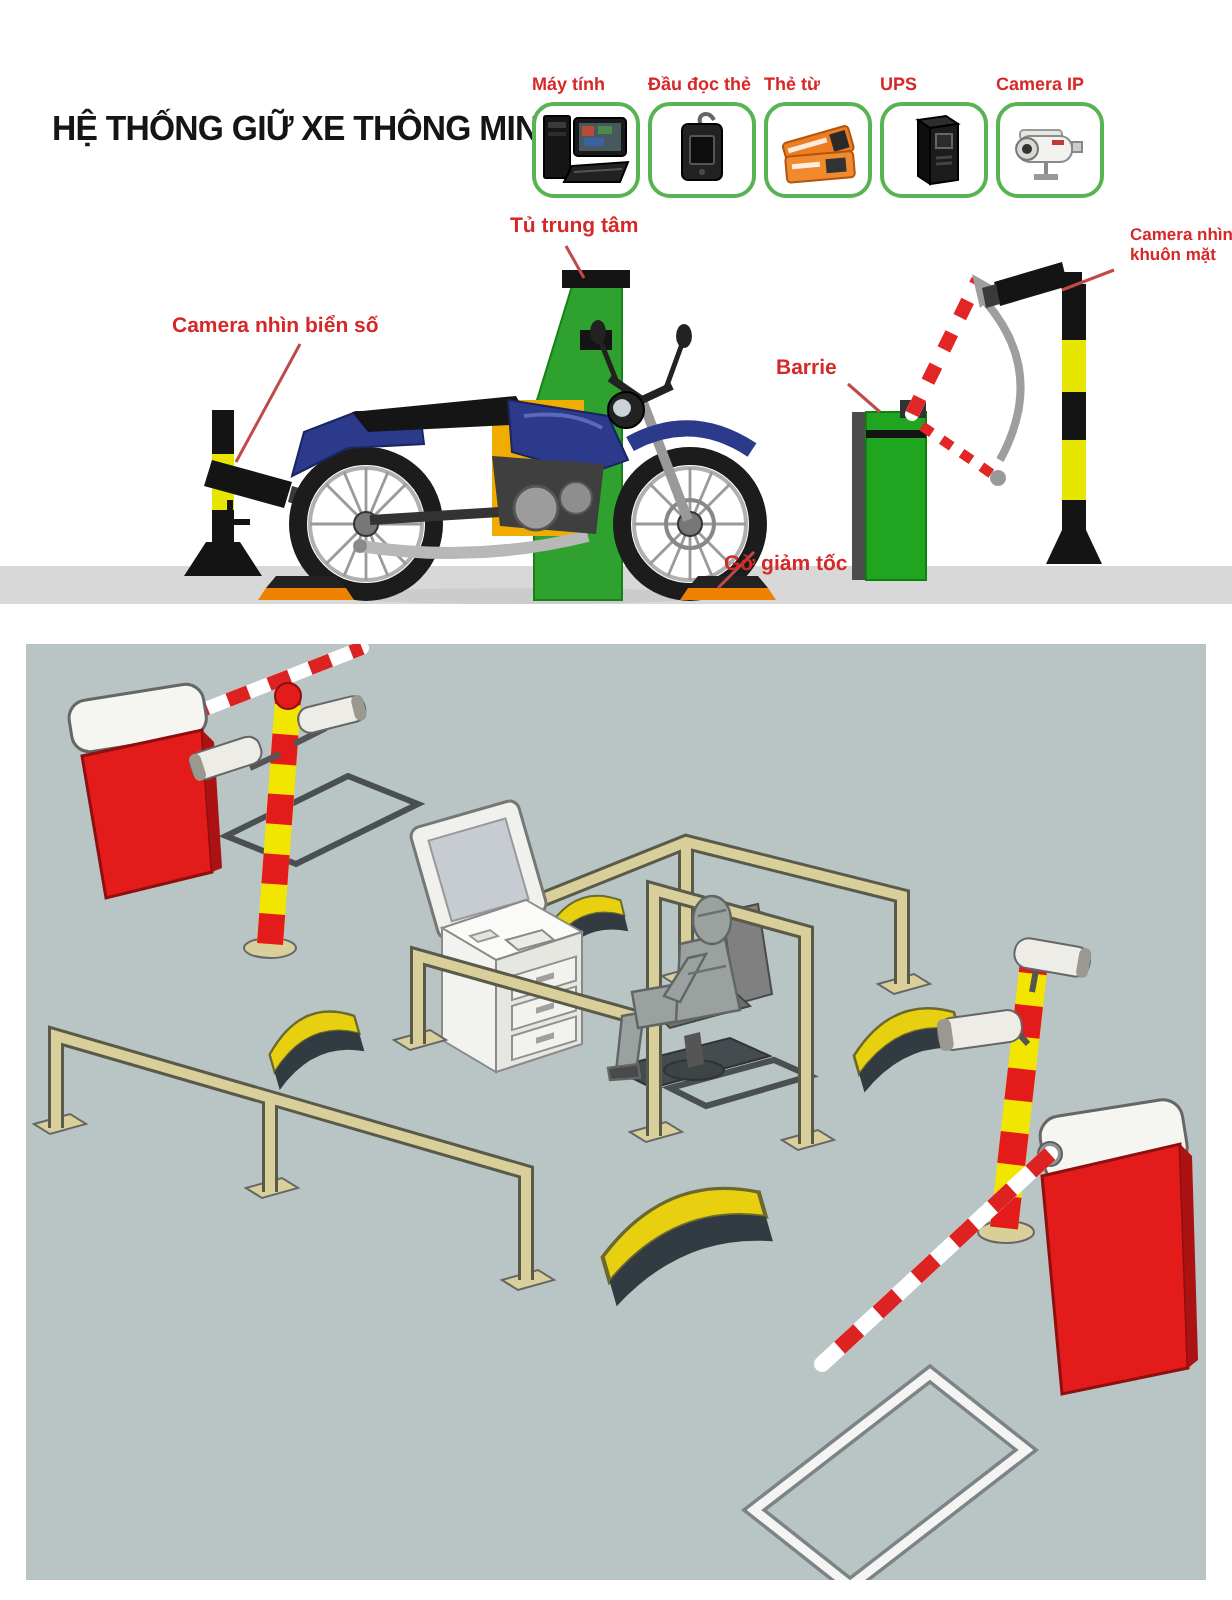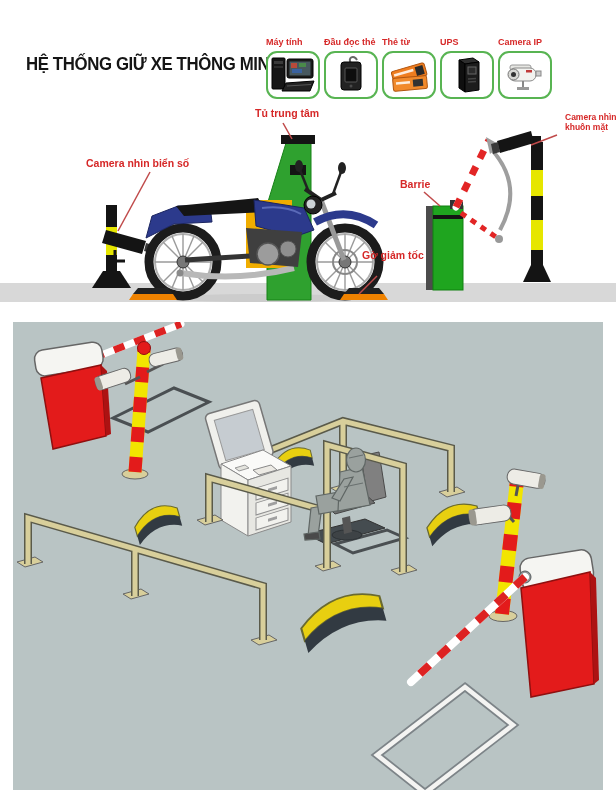--- a/index.html
+++ b/index.html
@@ -211,26 +211,26 @@
       <line x1="150" y1="62" x2="118" y2="121"></line>
       <line x1="283" y1="13" x2="292" y2="29"></line>
       <line x1="424" y1="82" x2="440" y2="96"></line>
       <line x1="557" y1="25" x2="531" y2="35"></line>
       <line x1="377" y1="166" x2="359" y2="184"></line>
     </g>
   </svg>
 
   <div class="scene-label" style="left:86px;top:157px;">Camera nhìn biển số</div>
   <div class="scene-label" style="left:255px;top:107px;text-align:center;">Tủ trung tâm</div>
-  <div class="scene-label" style="left:400px;top:178px;">Barrie</div>
+  <div class="scene-label" style="left:388px;top:178px;">Barrie</div>
   <div class="scene-label small" style="left:542px;top:112px;">
     <span>Camera nhìn</span><br>
     <span>khuôn mặt</span>
   </div>
-  <div class="scene-label" style="left:362px;top:249px;">Gờ giảm tốc</div>
+  <div class="scene-label" style="left:362px;top:276px;">Gờ giảm tốc</div>
 
   <svg class="bottom-scene" width="590" height="468" viewBox="0 0 590 468">
     <rect x="0" y="0" width="590" height="468" fill="#b9c4c4"></rect>
 
     <polygon points="100,96 161,66 196,80 135,110" fill="none" stroke="#4a4f52" stroke-width="3"></polygon>
 
     <g>
       <line x1="60" y1="44" x2="168" y2="2" stroke="#ffffff" stroke-width="7" stroke-linecap="round"></line>
       <line x1="60" y1="44" x2="168" y2="2" stroke="#dd2222" stroke-width="7" stroke-dasharray="11 11"></line>
       <circle cx="62" cy="44" r="5" fill="#8f9496" stroke="#5a5f61"></circle>

